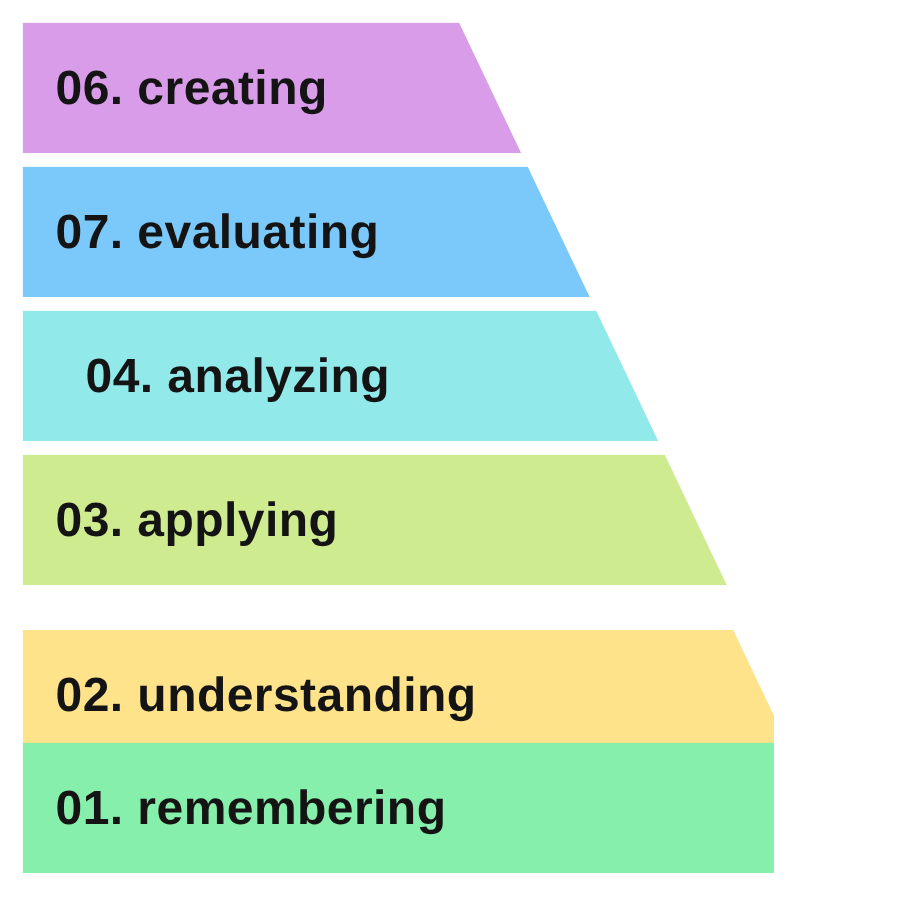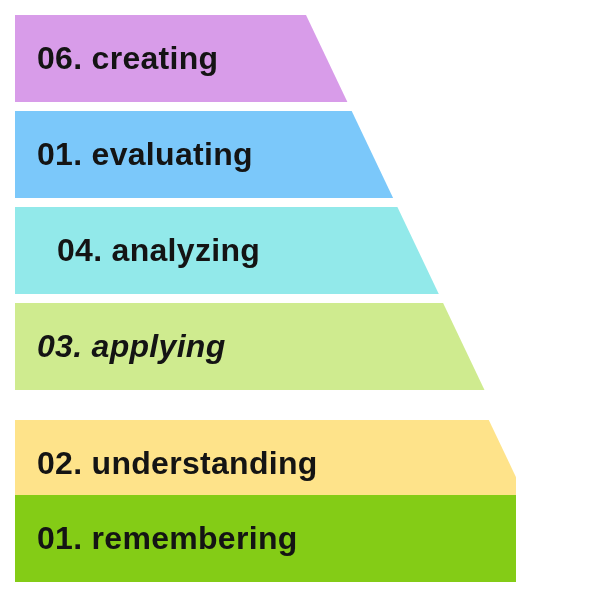--- a/index.html
+++ b/index.html
@@ -43,32 +43,32 @@
 </head>
 <body>
 
 <div class="pyramid">
 
   <div class="level l1" style="background-color: rgb(216, 156, 233);">
     <span class="label">06. creating</span>
   </div>
 
   <div class="level l2" style="background-color: rgb(123, 200, 250);">
-    <span class="label">01. evaluating</span>
+    <span class="label">07. evaluating</span>
   </div>
 
   <div class="level l3" style="background-color: rgb(146, 233, 234); padding-left: 20px;">
     <span class="label">04. analyzing</span>
   </div>
 
-  <div class="level l4" style="background-color: rgb(207, 235, 143); font-style: italic;">
+  <div class="level l4" style="background-color: rgb(207, 235, 143);">
     <span class="label">03. applying</span>
   </div>
 
   <div class="level l5" style="background-color: rgb(254, 227, 138);">
     <span class="label">02. understanding</span>
   </div>
 
-  <div class="level l6" style="background-color: #84cc16;">
+  <div class="level l6" style="background-color: #86efac;">
     <span class="label">01. remembering</span>
   </div>
 
 </div>
 
 </body></html>

